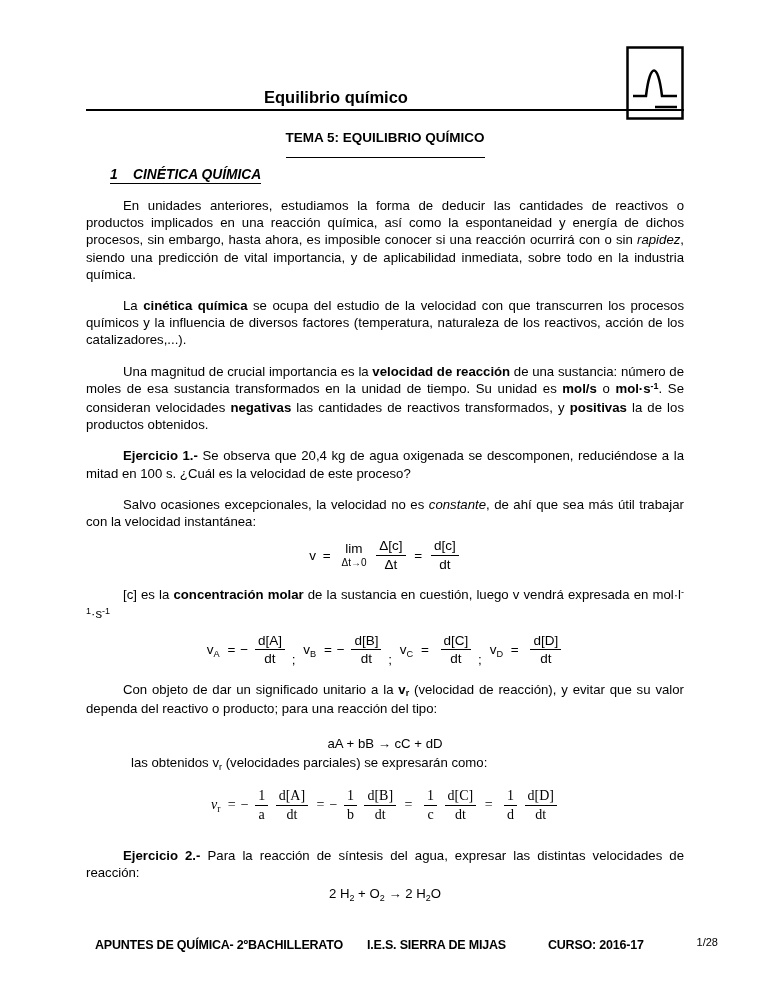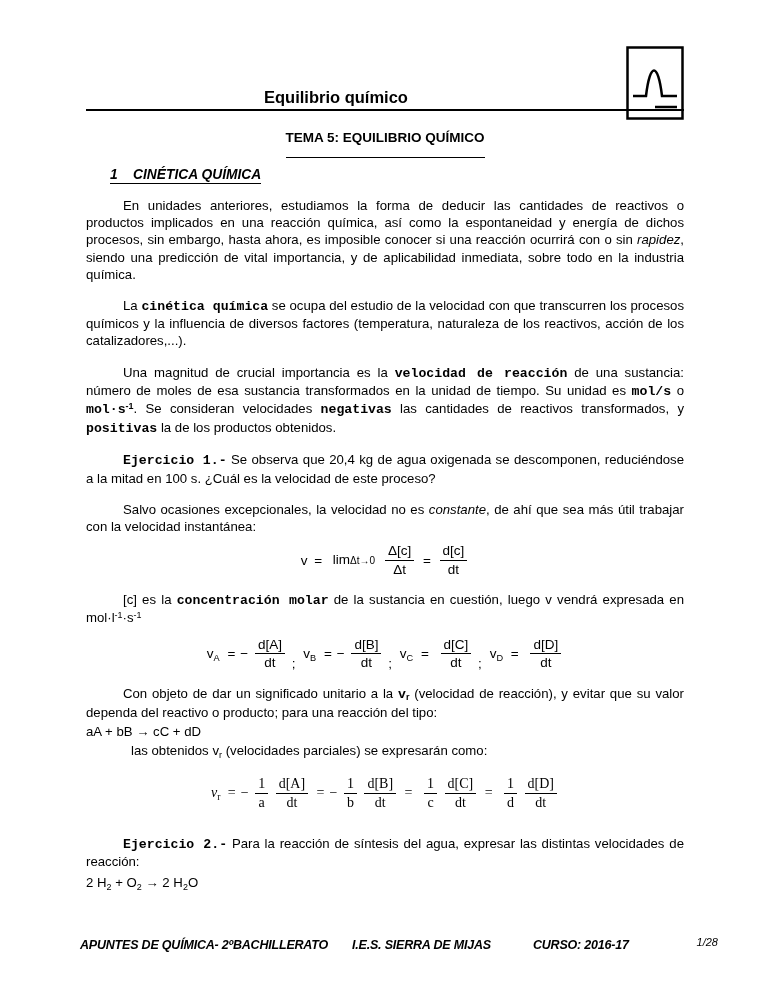--- a/index.html
+++ b/index.html
@@ -17,46 +17,46 @@
   .logo{position:absolute;top:46px;right:84px;width:58px;height:74px;}
   
   .doc-title{text-align:center;margin-top:18px;font-weight:bold;font-size:13.5px;line-height:17px;}
   .doc-title>span{border-bottom:1.5px solid #000;padding-bottom:12px;}
   
   .section{margin-top:20px;font-weight:bold;font-style:italic;font-size:13.8px;line-height:17px;margin-left:24px;}
   .section>span{border-bottom:1.5px solid #000;padding-bottom:1px;}
   
   .para{margin:14px 0 0 0;text-align:justify;text-indent:37px;}
   .para.indent-lg{text-indent:45px;text-align:left;}
-  .center-line{margin:2px 0 0 0;text-align:left;text-indent:0;}
-  .b{font-weight:bold;font-family:Liberation Mono, monospace;}
+  .center-line{margin:18px 0 0 0;text-align:center;text-indent:0;}
+  .b{font-weight:bold;}
   .i{font-style:italic;}
   .sup{font-size:0.68em;position:relative;top:-0.45em;}
   .bsup{font-size:0.68em;position:relative;top:-0.45em;font-weight:bold;}
   .sub{font-size:0.68em;position:relative;top:0.28em;}
   .bsub{font-size:0.68em;position:relative;top:0.28em;font-weight:bold;}
   
   .formula{text-align:center;margin:8px 0 2px 0;font-size:13.5px;line-height:normal;}
   .formula .op{margin:0 3px;display:inline-block;vertical-align:middle;}
   .formula .sgn{margin:0 1px 0 2px;display:inline-block;vertical-align:middle;}
   .frac{display:inline-flex;flex-direction:column;align-items:center;vertical-align:middle;margin:0 2px;}
   .frac .num{display:block;padding:0 3px 1px 3px;border-bottom:1px solid #000;line-height:1.15;}
   .frac .den{display:block;padding:1px 3px 0 3px;line-height:1.15;}
-  .lim{display:inline-flex;flex-direction:row;align-items:center;vertical-align:middle;margin:0 4px;}
+  .lim{display:inline-flex;flex-direction:column;align-items:center;vertical-align:middle;margin:0 4px;}
   .lim .limw{line-height:1.05;}
   .lim .lims{font-size:10px;line-height:1.05;margin-top:1px;}
   .vit{display:inline-block;vertical-align:middle;}
   .vsub{font-size:0.68em;display:inline-block;vertical-align:middle;position:relative;top:0.45em;margin-right:1px;}
   .sep{display:inline-block;vertical-align:bottom;margin:0 4px 0 1px;}
   .formula.serif{font-family:"Liberation Serif",serif;font-size:14px;}
   .formula.serif .vit{font-style:italic;}
   
   .footer{
-    position:absolute;left:80px;right:50px;bottom:40px;
-    display:flex;align-items:flex-start;font-weight:bold;font-size:12.5px;letter-spacing:-0.2px;font-style:italic;
+    position:absolute;left:95px;right:50px;bottom:40px;
+    display:flex;align-items:flex-start;font-weight:bold;font-size:12.5px;letter-spacing:-0.2px;
   }
   .footer .school{margin-left:24px;}
   .footer .year{margin-left:42px;}
   .footer .pagenum{margin-left:auto;font-weight:normal;font-size:11px;letter-spacing:0;position:relative;top:-3px;}
 </style>
 </head>
 <body>
 
 <div class="page">
 

